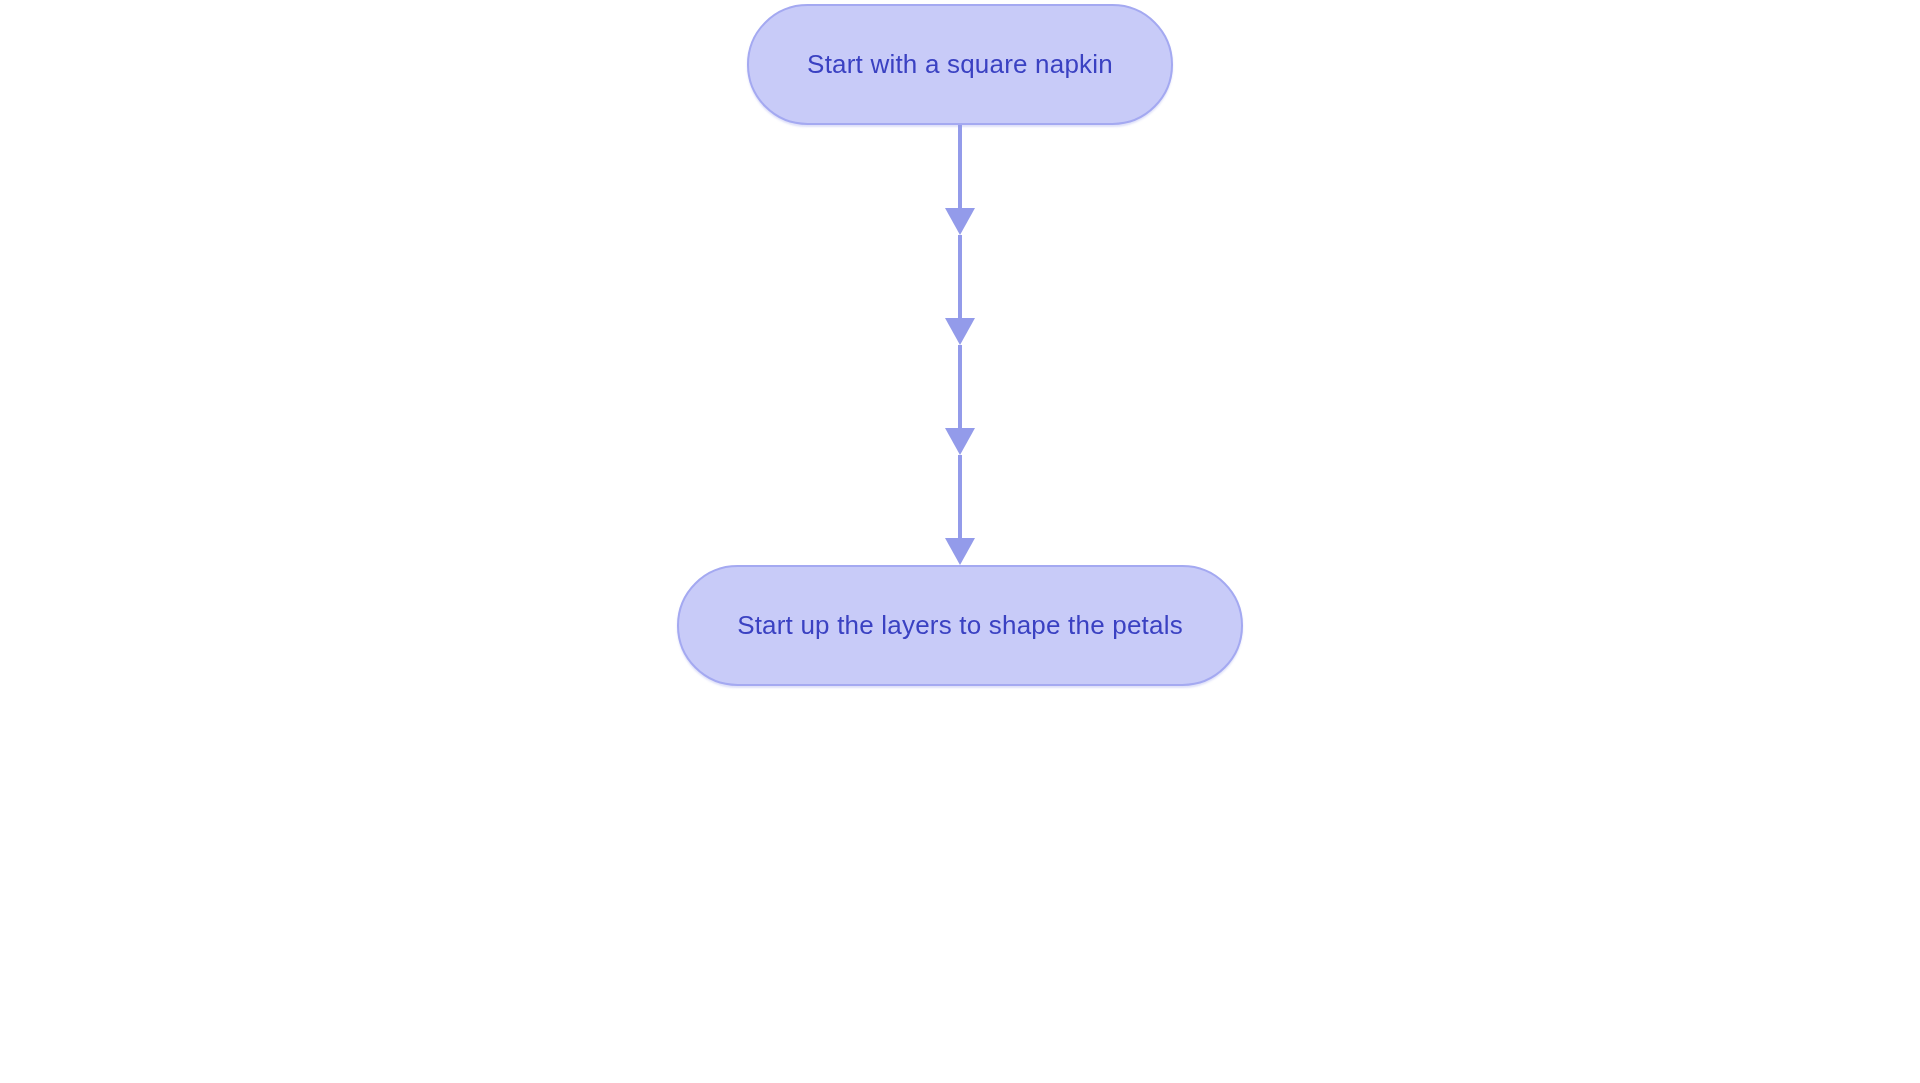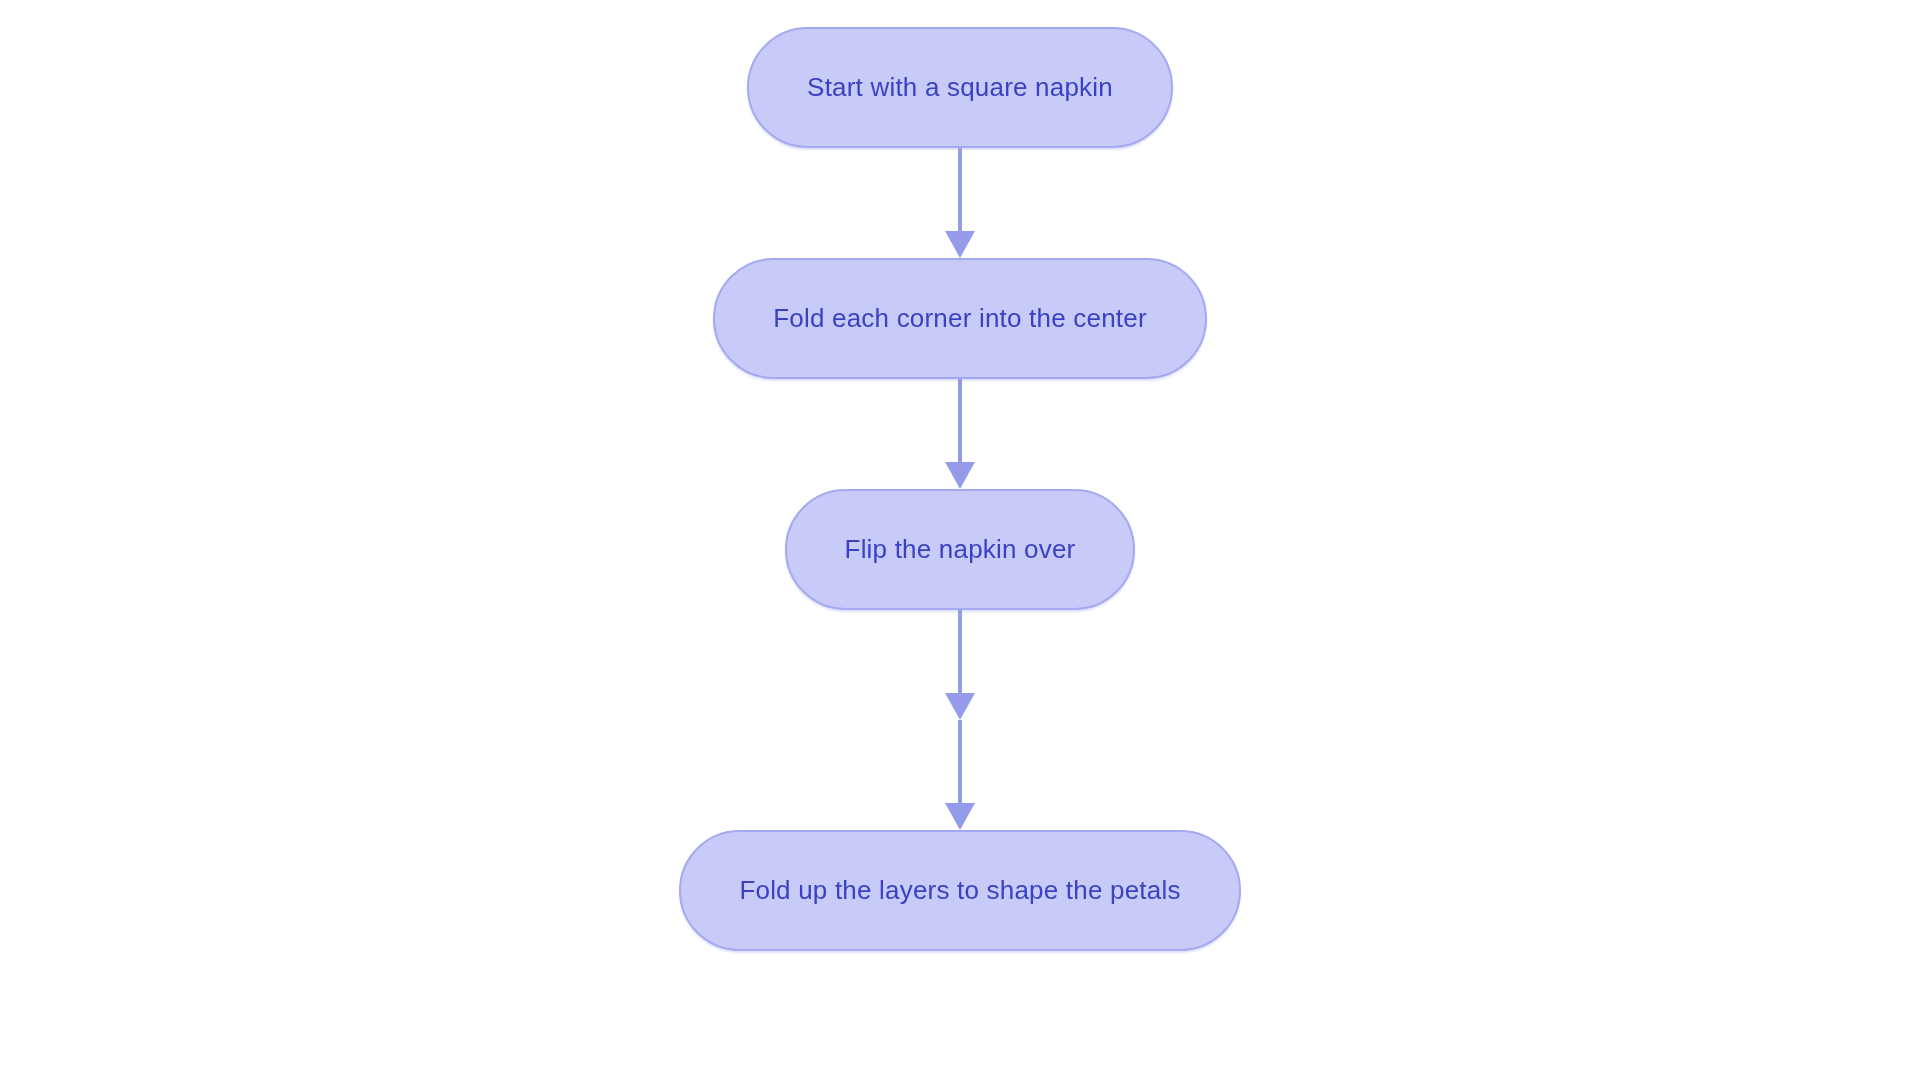--- a/index.html
+++ b/index.html
@@ -10,21 +10,21 @@
     height: 1083px;
     overflow: hidden;
     font-family: "Liberation Sans", "DejaVu Sans", sans-serif;
   }
 
   .canvas {
     position: relative;
     width: 1920px;
     height: 1083px;
     box-sizing: border-box;
-    padding-top: 27px;
+    padding-top: 4px;
     display: flex;
     flex-direction: column;
     align-items: center;
   }
 
   .node {
     box-sizing: border-box;
     height: 121px;
     padding: 0 58px;
     display: flex;
@@ -69,35 +69,33 @@
 
 <div class="canvas">
 
   <div class="node">Start with a square napkin</div>
 
   <div class="arrow">
     <div class="arrow-stem"></div>
     <div class="arrow-head"></div>
   </div>
 
-  <div class="node">Fold each corner into the center</div>
-
-  <div class="arrow">
-    <div class="arrow-stem"></div>
-    <div class="arrow-head"></div>
-  </div>
-
-  <div class="node">Flip the napkin over</div>
 
   <div class="arrow">
     <div class="arrow-stem"></div>
     <div class="arrow-head"></div>
   </div>
 
 
   <div class="arrow">
     <div class="arrow-stem"></div>
     <div class="arrow-head"></div>
   </div>
 
-  <div class="node">Fold up the layers to shape the petals</div>
+
+  <div class="arrow">
+    <div class="arrow-stem"></div>
+    <div class="arrow-head"></div>
+  </div>
+
+  <div class="node">Start up the layers to shape the petals</div>
 
 </div>
 
 </body></html>

